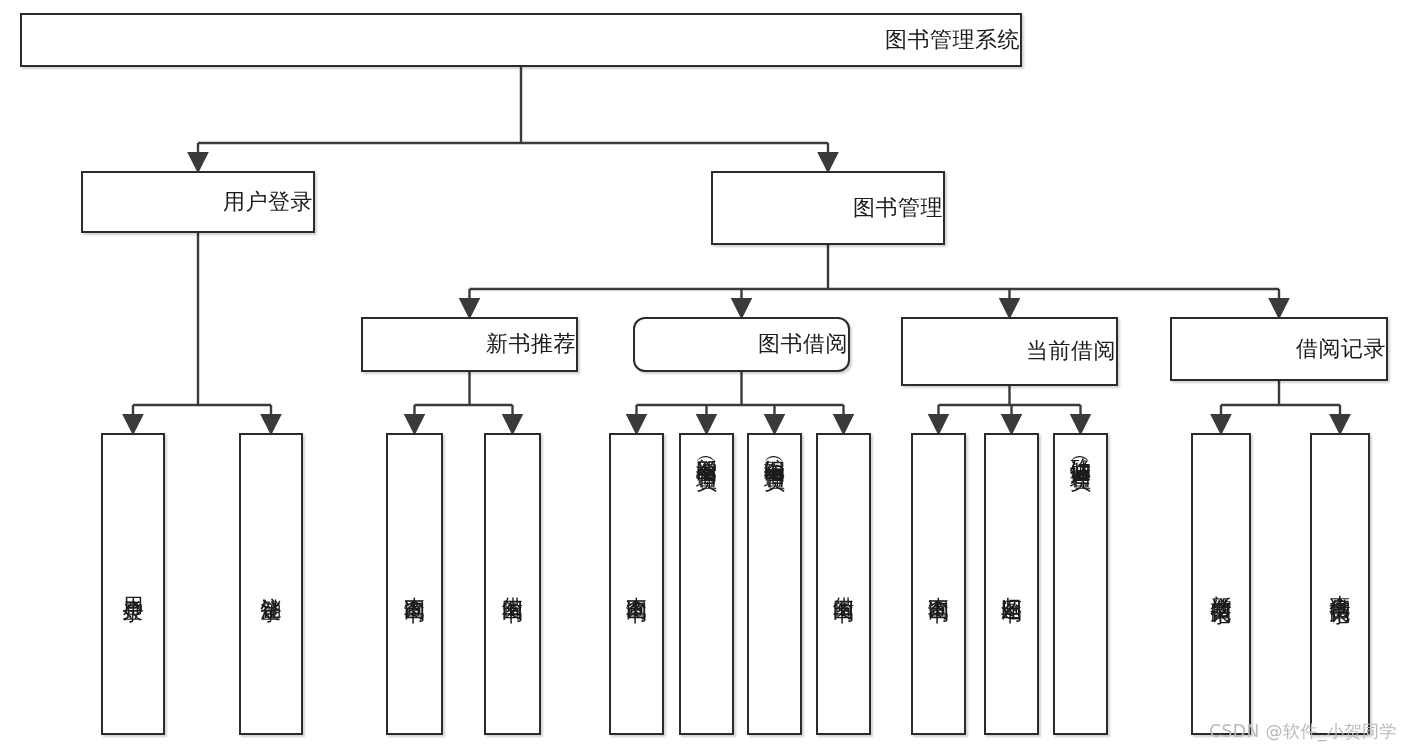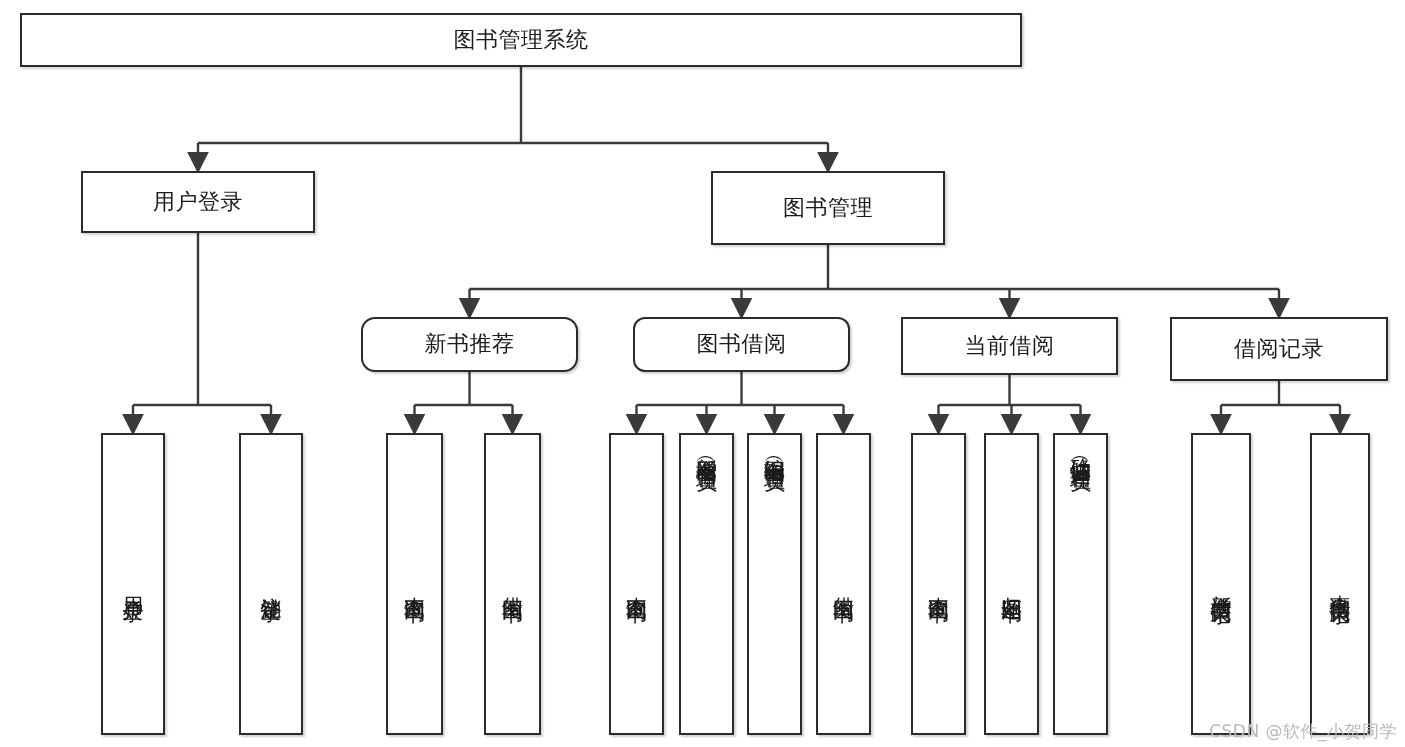--- a/index.html
+++ b/index.html
@@ -26,21 +26,21 @@
     height: 747px;
     pointer-events: none;
   }
   .node {
     position: absolute;
     box-sizing: border-box;
     background: #ffffff;
     border: 2px solid #2b2b2b;
     display: flex;
     align-items: center;
-    justify-content: center;
+    justify-content: flex-end;
     box-shadow: 2px 2px 2px rgba(0,0,0,0.18);
   }
   .node-label {
     color: #1b1b1b;
     font-size: 22px;
     line-height: 1.12;
     letter-spacing: 0.5px;
     white-space: nowrap;
     text-align: center;
   }
@@ -124,27 +124,27 @@
   <div id="nodes">
       <div class="node" style="left: 20px; top: 13px; width: 1002px; height: 54px;">
         <div class="node-label">图书管理系统</div>
       </div>
       <div class="node" style="left: 81px; top: 171px; width: 234px; height: 62px;">
         <div class="node-label">用户登录</div>
       </div>
       <div class="node" style="left: 711px; top: 171px; width: 234px; height: 74px;">
         <div class="node-label">图书管理</div>
       </div>
-      <div class="node" style="left: 361px; top: 317px; width: 217px; height: 55px; border-radius: 14px;">
+      <div class="node" style="left: 361px; top: 317px; width: 217px; height: 55px;">
         <div class="node-label">新书推荐</div>
       </div>
       <div class="node" style="left: 633px; top: 317px; width: 217px; height: 55px; border-radius: 12px;">
         <div class="node-label">图书借阅</div>
       </div>
-      <div class="node" style="left: 901px; top: 317px; width: 217px; height: 58px; font-family: Liberation Serif, serif;">
+      <div class="node" style="left: 901px; top: 317px; width: 217px; height: 69px; font-family: Liberation Serif, serif;">
         <div class="node-label">当前借阅</div>
       </div>
       <div class="node" style="left: 1170px; top: 317px; width: 218px; height: 64px;">
         <div class="node-label">借阅记录</div>
       </div>
       <div class="node leaf centered" style="left: 101px; top: 433px; width: 64px; height: 302px;">
         <div class="node-label">用户登录</div>
       </div>
       <div class="node leaf centered" style="left: 239px; top: 433px; width: 64px; height: 302px;">
         <div class="node-label">注销登录</div>

